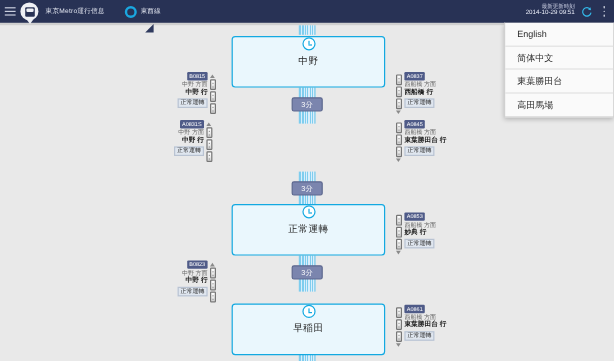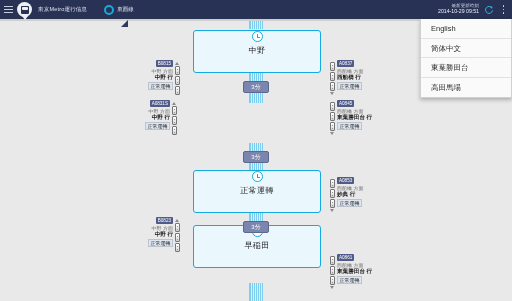--- a/index.html
+++ b/index.html
@@ -287,21 +287,21 @@
       <div class="station-clock"></div>
       <div class="station-name">中野</div>
     </div>
 
 
     <div class="station" style="top:149px;">
       <div class="station-clock"></div>
       <div class="station-name">正常運轉</div>
     </div>
 
-    <div class="station" style="top:204px;">
+    <div class="station" style="top:232px;">
       <div class="station-clock"></div>
       <div class="station-name">早稲田</div>
     </div>
 
     <div class="gap-badge" style="top:60px;">
       <span>3分</span>
     </div>
     <div class="gap-badge" style="top:130px;">
       <span>3分</span>
     </div>

